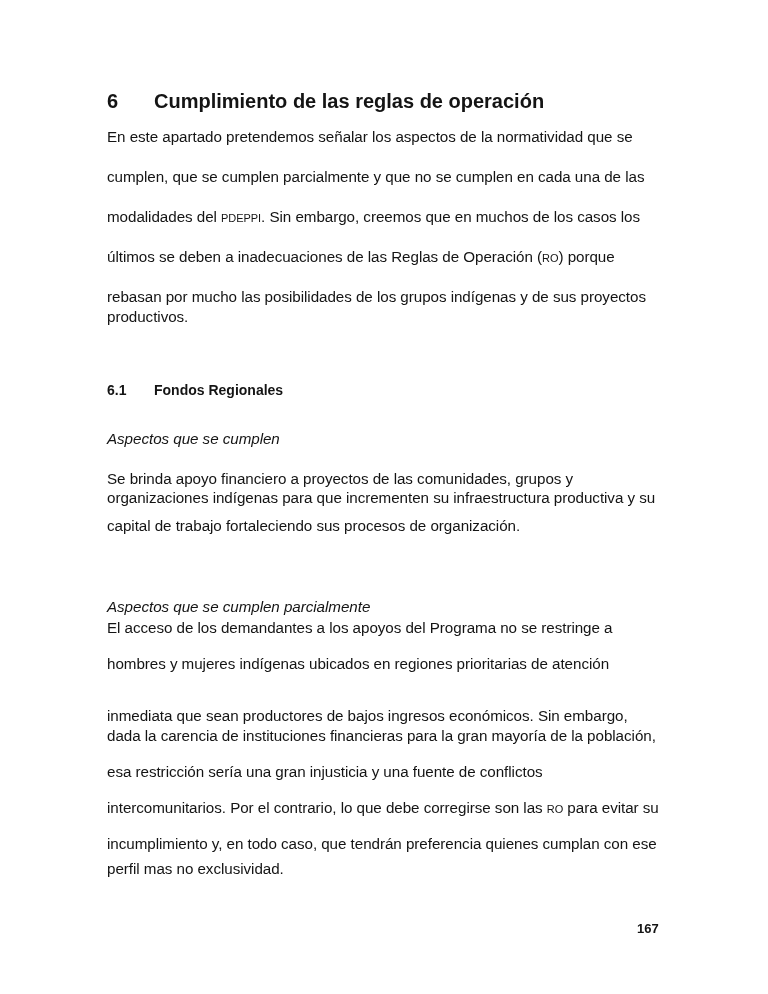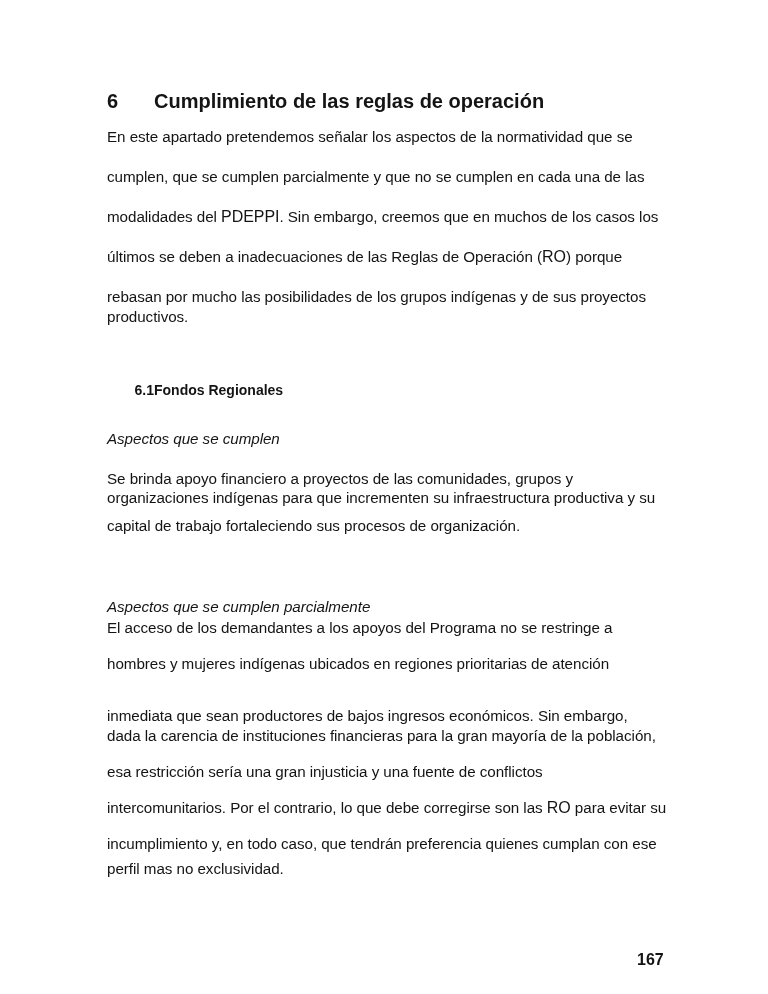--- a/index.html
+++ b/index.html
@@ -2,26 +2,26 @@
 <html><head>
 <meta charset="utf-8">
 <style>
   html, body { margin:0; padding:0; background:#ffffff; }
   body { width:768px; height:994px; position:relative; overflow:hidden;
          font-family:"Liberation Sans", sans-serif; color:#141414; }
   .page { position:absolute; left:0; top:0; width:680px; height:994px; }
   .h1 { position:absolute; left:107px; top:90px; font-size:20px; font-weight:bold; white-space:nowrap; }
   .h1 .num { display:inline-block; width:47px; }
   .h2 { position:absolute; left:107px; top:382px; font-size:14px; font-weight:bold; white-space:nowrap; }
-  .h2 .num { display:inline-block; width:47px;text-align:right; }
+  .h2 .num { display:inline-block; width:47px; }
   .line { position:absolute; left:107px; font-size:15.2px; white-space:nowrap; letter-spacing:-0.05px; }
   .ital { font-style:italic;margin-top:14px; }
-  .sc { font-size:16px; }
+  .sc { font-size:11px; }
   .footer-left { position:absolute; left:107px; top:921px; font-size:11.5px; font-weight:bold; font-style:italic; line-height:14px; }
-  .footer-right { position:absolute; left:637px; top:951px; font-size:16px; font-weight:bold; }
+  .footer-right { position:absolute; left:637px; top:921px; font-size:13px; font-weight:bold; }
 </style>
 </head>
 <body>
 
 <div class="page">
 
   <div class="h1">
     <span class="num">6</span><span>Cumplimiento de las reglas de operación</span>
   </div>
 

